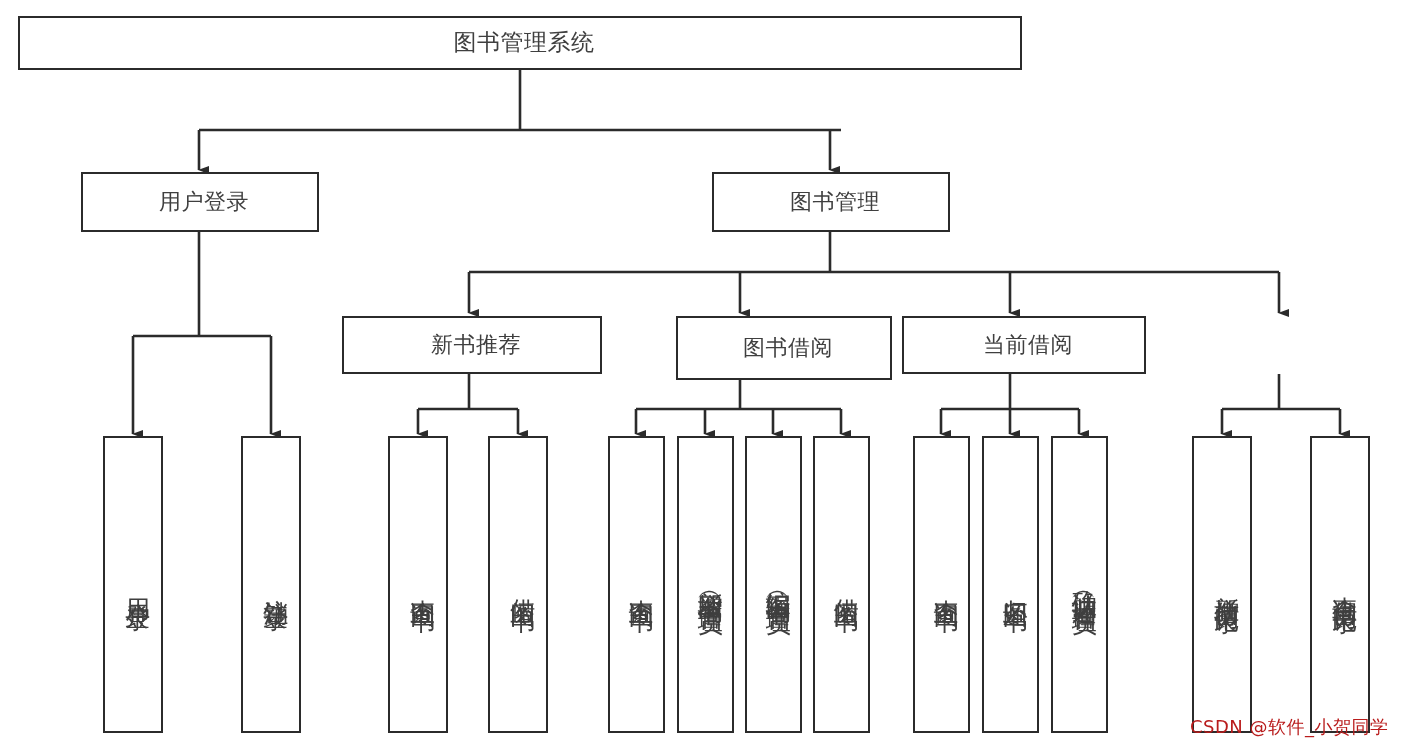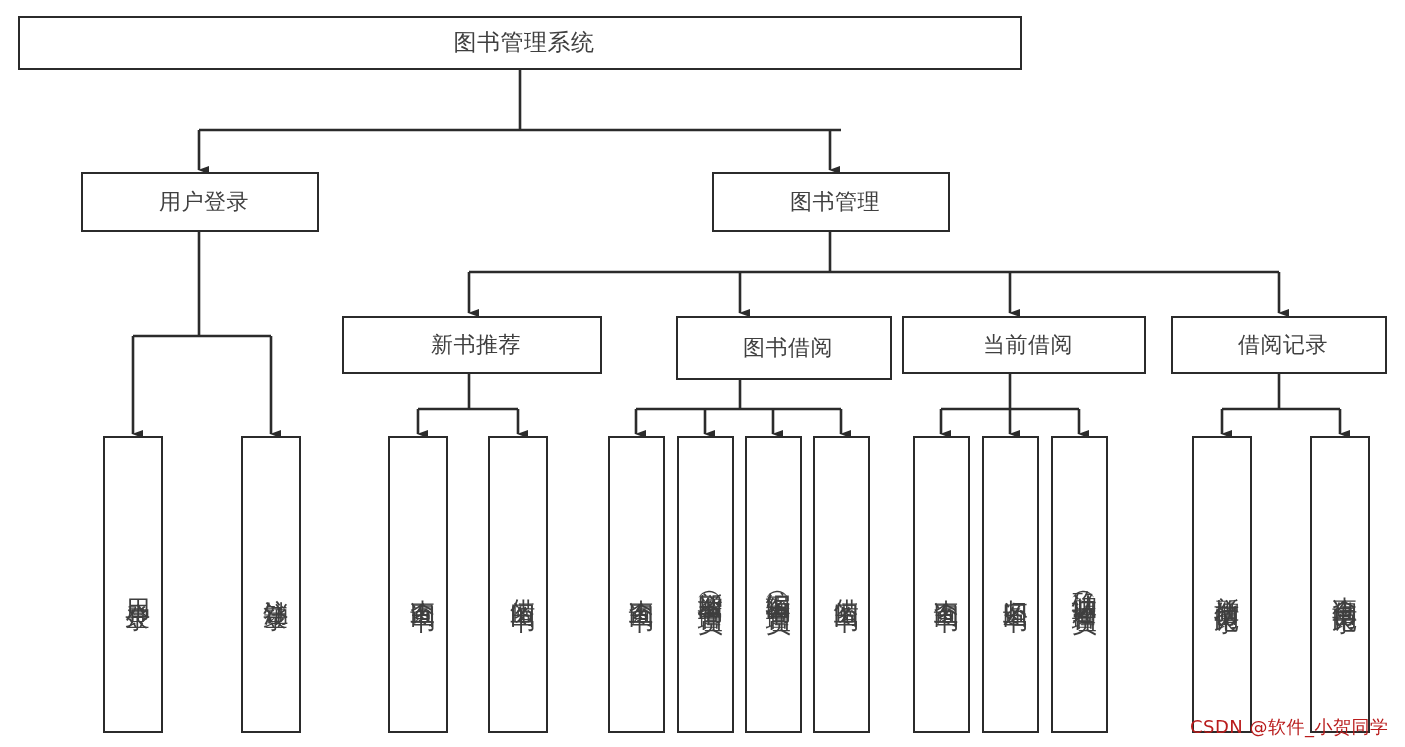--- a/index.html
+++ b/index.html
@@ -147,23 +147,20 @@
   </div>
 
   <div class="node horiz" style="left:660px; top:316px; width:216px; height:64px;margin-left:16px;">
     <span class="label">图书借阅</span>
   </div>
 
   <div class="node horiz" style="left:902px; top:316px; width:244px; height:58px;">
     <span class="label">当前借阅</span>
   </div>
 
-  <div class="node horiz" style="left:1171px; top:316px; width:216px; height:58px;">
-    <span class="label">借阅记录</span>
-  </div>
 
   <div class="node vert" style="left:103px; top:436px; width:60px; height:297px;">
     <span class="label">用户登录</span>
   </div>
 
   <div class="node vert" style="left:241px; top:436px; width:60px; height:297px;">
     <span class="label">注销登录</span>
   </div>
 
   <div class="node vert" style="left:388px; top:436px; width:60px; height:297px;">

